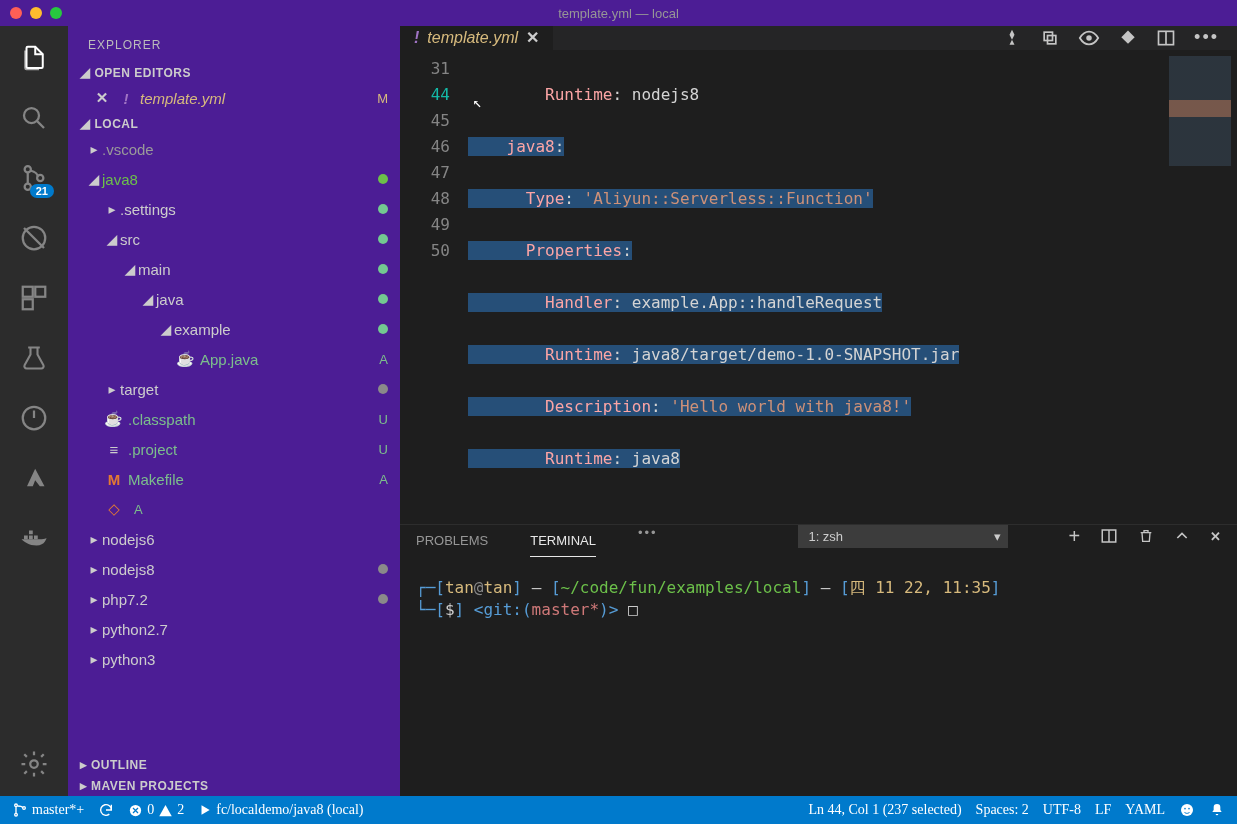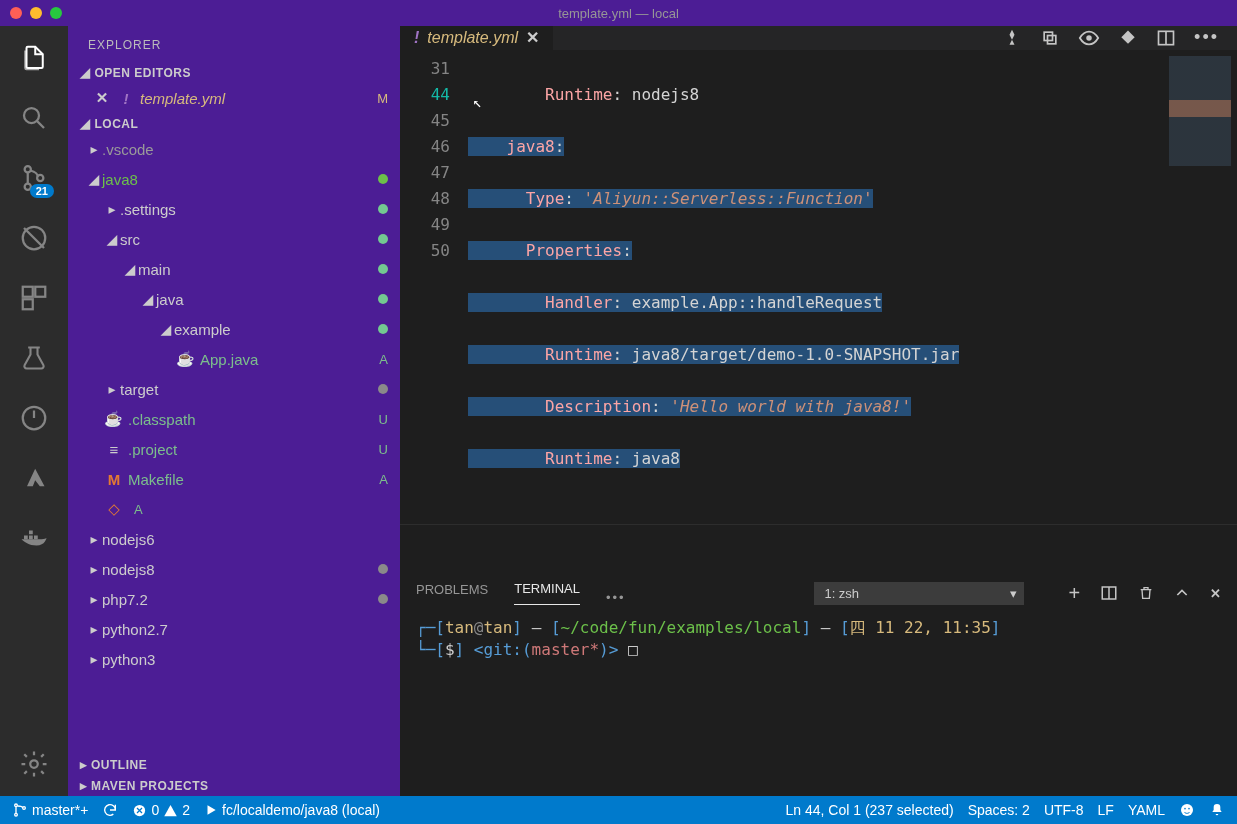--- a/index.html
+++ b/index.html
@@ -44,41 +44,41 @@
 .tab { display:flex; align-items:center; padding:0 14px; background:#1e1e1e; gap:8px; font-size:16px; }
 .tab .fname { font-style:italic; color:#d7ba7d; }
 .tab-actions { margin-left:auto; display:flex; align-items:center; gap:18px; padding-right:18px; color:#c5c5c5; }
 .tab-actions > * { cursor:pointer; }
 
 .editor-body { flex:1; display:flex; font-family:"SF Mono",Menlo,Consolas,monospace; font-size:16px; position:relative; }
 .gutter { width:68px; text-align:right; color:#858585; padding-top:6px; line-height:26px; padding-right:18px; }
 .code { flex:1; padding-top:6px; line-height:26px; white-space:pre; position:relative; }
 .code-line { display:block; }
 .hl { background:#264f78; }
-.k-key { color:#fca5a5; } .k-str { color:#ce9178;font-style:italic; } .k-val { color:#d4d4d4; } .k-pun { color:#d4d4d4; }
+.k-key { color:#fca5a5; } .k-str { color:#ce9178; } .k-val { color:#d4d4d4; } .k-pun { color:#d4d4d4; }
 .minimap { width:80px; background:#1e1e1e; border-left:none; position:relative; }
 .mini-blob { position:absolute; top:6px; right:6px; width:62px; height:110px; background:linear-gradient(#3a4b5c 0%, #3a4b5c 40%, #ce9178 40%, #ce9178 55%, #3a4b5c 55%); opacity:0.5; font-size:2px; overflow:hidden; }
 .cursor-arrow { position:absolute; left:73px; top:43px; color:#fff; pointer-events:none; font-size:15px; z-index:5;}
 
 
 .panel { height:520px; background:#1e1e1e; border-top:1px solid #2d2d2d; display:flex; flex-direction:column; }
-.panel-tabs { height:40px; display:flex; align-items:flex-end; padding:0 16px; gap:26px; font-size:13px; color:#969696;margin-top:40px; }
+.panel-tabs { height:40px; display:flex; align-items:flex-start; padding:0 16px; gap:42px; font-size:13px; color:#969696; }
 .panel-tab { cursor:pointer; padding:8px 0; }
 .panel-tab.active { color:#e7e7e7; border-bottom:1px solid #e7e7e7; }
 .panel-spacer { flex:1; }
 .term-select { background:#3c3c3c; color:#ccc; border:none; padding:4px 20px 4px 10px; font-size:13px; width:210px; position:relative; }
 .panel-actions { display:flex; align-items:center; gap:20px; margin-left:18px; color:#c5c5c5; }
 .panel-actions > * { cursor:pointer; }
 
 .terminal-body { flex:1; padding:12px 16px; font-family:"SF Mono",Menlo,Consolas,monospace; font-size:16px; line-height:22px; white-space:pre; }
 .tc-blue { color:#569cd6; } .tc-yellow { color:#d7ba7d; } .tc-green { color:#6cc04a; } .tc-white{ color:#ccc; } .tc-red { color:#ce7878; } .tc-grey{ color:#888; }
 
 
 .status-bar { height:28px; background:#007acc; color:#fff; display:flex; align-items:center; padding:0 12px; font-size:14px; gap:14px; }
-.status-item { display:flex; align-items:center; gap:4px; cursor:pointer; }
+.status-item { display:flex; align-items:center; gap:4px; cursor:pointer;font-family:Liberation Serif, serif; }
 .sb-spacer { flex:1; }
 
 svg { display:block; }
 </style>
 </head>
 <body>
 
 <div class="titlebar">
   <div class="traffic-lights">
     <div class="tl tl-red"></div>

